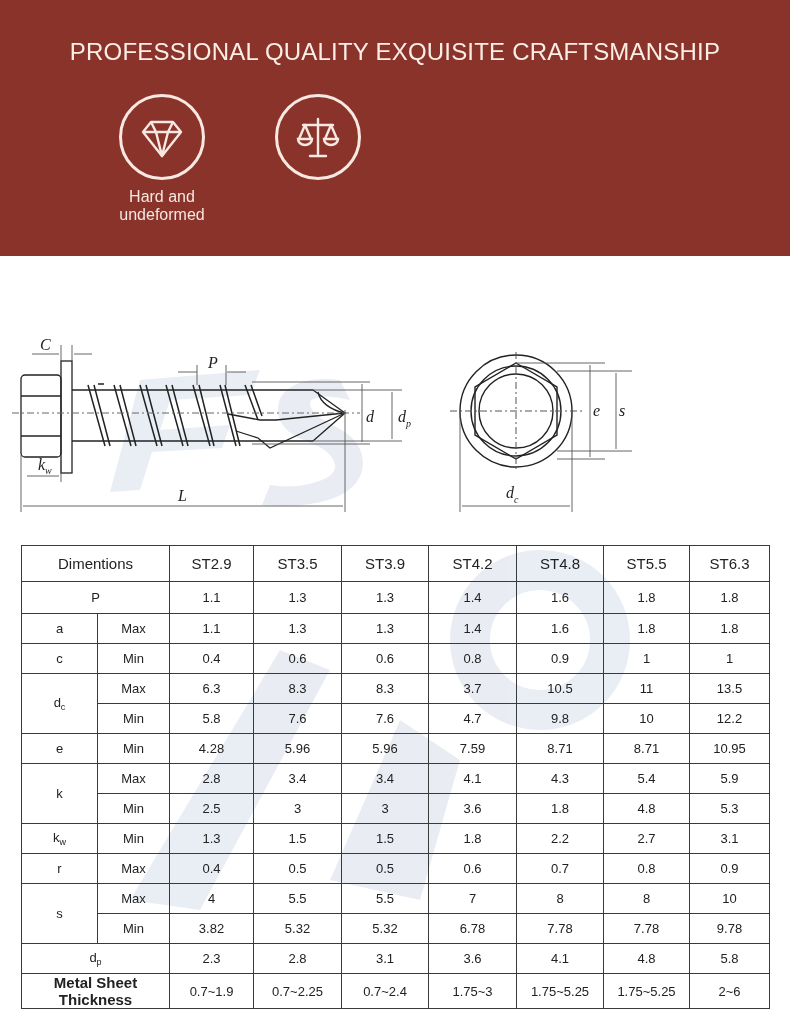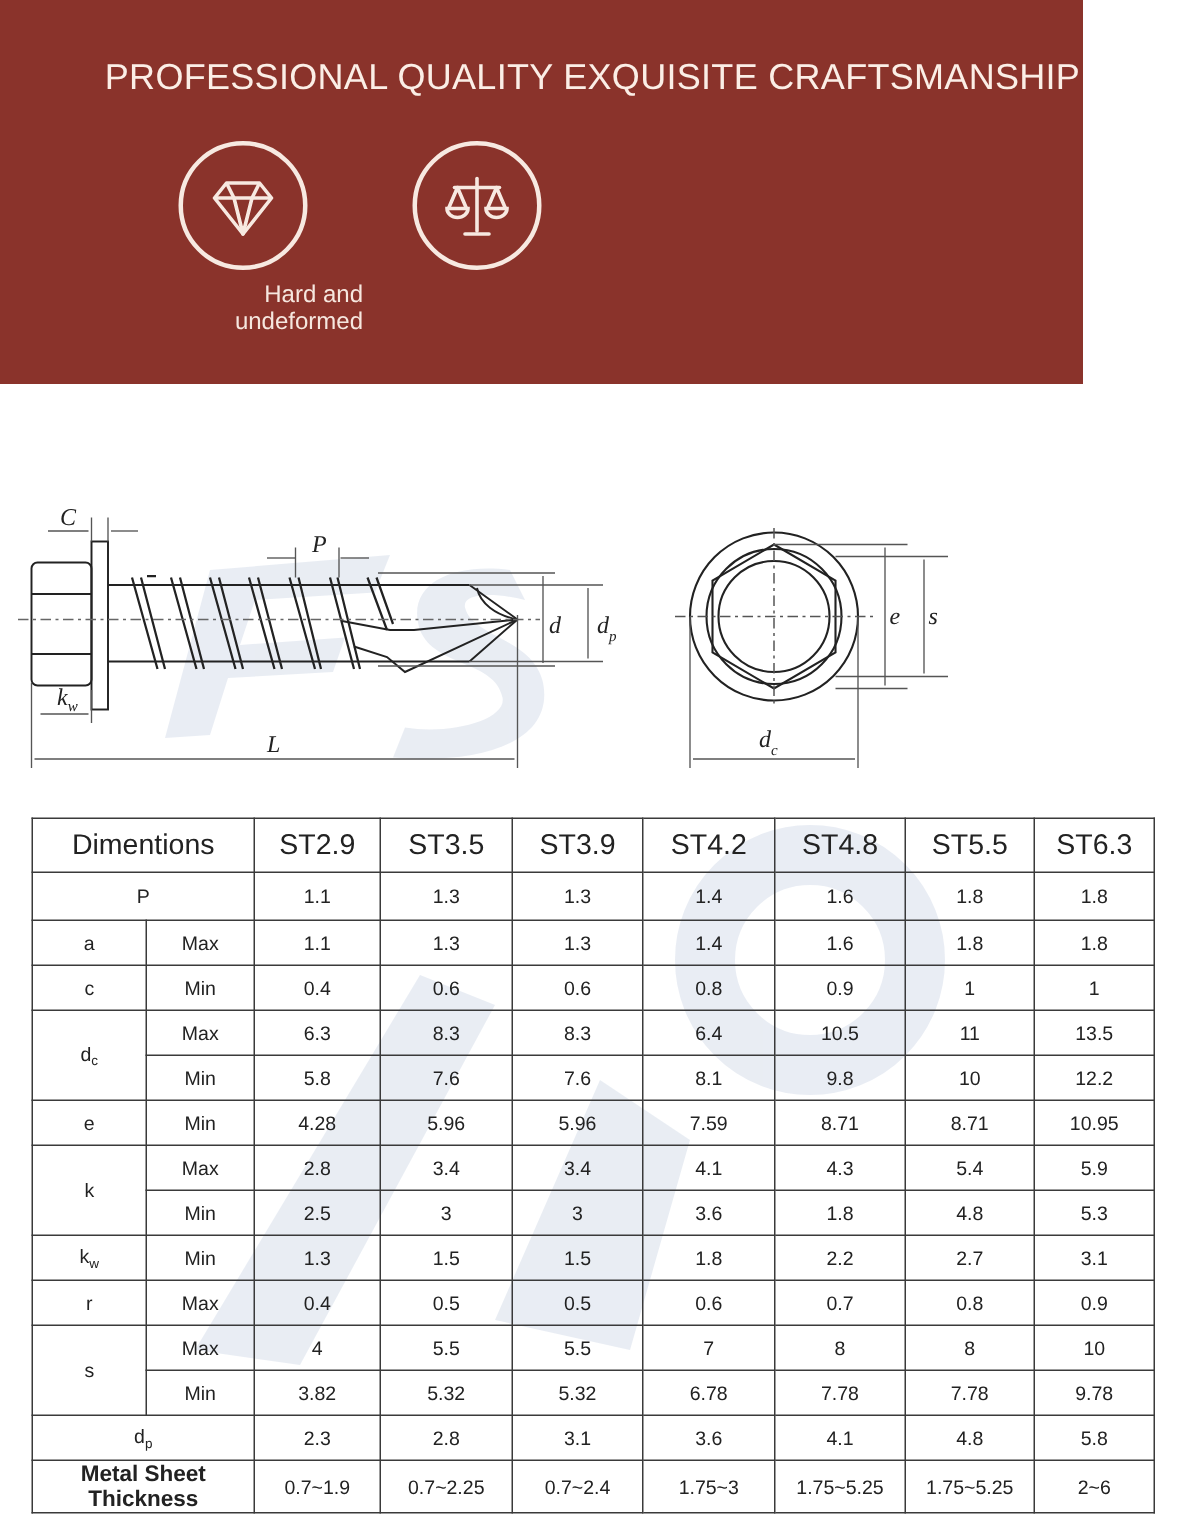--- a/index.html
+++ b/index.html
@@ -1,33 +1,33 @@
 <!DOCTYPE html>
 <html><head>
 <meta charset="utf-8">
 <style>
   * { margin:0; padding:0; box-sizing:border-box; }
   html, body { width:790px; height:1024px; background:#ffffff; overflow:hidden; }
   body { font-family: "Liberation Sans", sans-serif; position:relative; }
 
-  .banner { position:absolute; left:0; top:0; width:722px; height:256px; background:#8a332b; }
+  .banner { position:absolute; left:0; top:0; width:790px; height:256px; background:#8a332b; }
   .banner-title { position:absolute; top:38px; left:0; width:790px; text-align:center;
     color:#fbeee6; font-size:24px; letter-spacing:0.2px; }
-  .feature { position:absolute; top:94px; width:160px; text-align:right; }
+  .feature { position:absolute; top:94px; width:160px; text-align:center; }
   .feature .ring { width:86px; height:86px; margin:0 auto; border:3px solid #f7e9e1; border-radius:50%;
     display:flex; align-items:center; justify-content:center; }
   .feature .label { margin-top:8px; color:#f6e7df; font-size:16px; line-height:18px; }
 
   .diagram { position:absolute; left:0; top:256px; width:790px; height:280px; }
   .watermark { position:absolute; left:0; top:256px; width:790px; height:768px; pointer-events:none; }
 
   table.spec { position:absolute; left:21px; top:545px; border-collapse:collapse;
     font-size:13px; color:#222; }
   table.spec td { border:1px solid #3a3a3a; text-align:center; vertical-align:middle; height:30px; padding:0; }
-  table.spec tr.head td { height:36px; font-size:19px; }
+  table.spec tr.head td { height:36px; font-size:15px; }
   .sub-small { font-size:9px; vertical-align:-3px; }
   .mst { font-size:15px;font-weight:bold; }
 </style>
 </head>
 <body>
 
 <div class="banner">
   <div class="banner-title">PROFESSIONAL QUALITY EXQUISITE CRAFTSMANSHIP</div>
 
   <div class="feature" style="left:82px;">
@@ -215,32 +215,32 @@
     <td>1</td>
     <td>1</td>
   </tr>
 
   <tr>
     <td rowspan="2"><span>d</span><span class="sub-small">c</span></td>
     <td>Max</td>
     <td>6.3</td>
     <td>8.3</td>
     <td>8.3</td>
-    <td>6.4</td>
+    <td>3.7</td>
     <td>10.5</td>
     <td>11</td>
     <td>13.5</td>
   </tr>
 
   <tr>
     <td>Min</td>
     <td>5.8</td>
     <td>7.6</td>
     <td>7.6</td>
-    <td>8.1</td>
+    <td>4.7</td>
     <td>9.8</td>
     <td>10</td>
     <td>12.2</td>
   </tr>
 
   <tr>
     <td>e</td>
     <td>Min</td>
     <td>4.28</td>
     <td>5.96</td>

